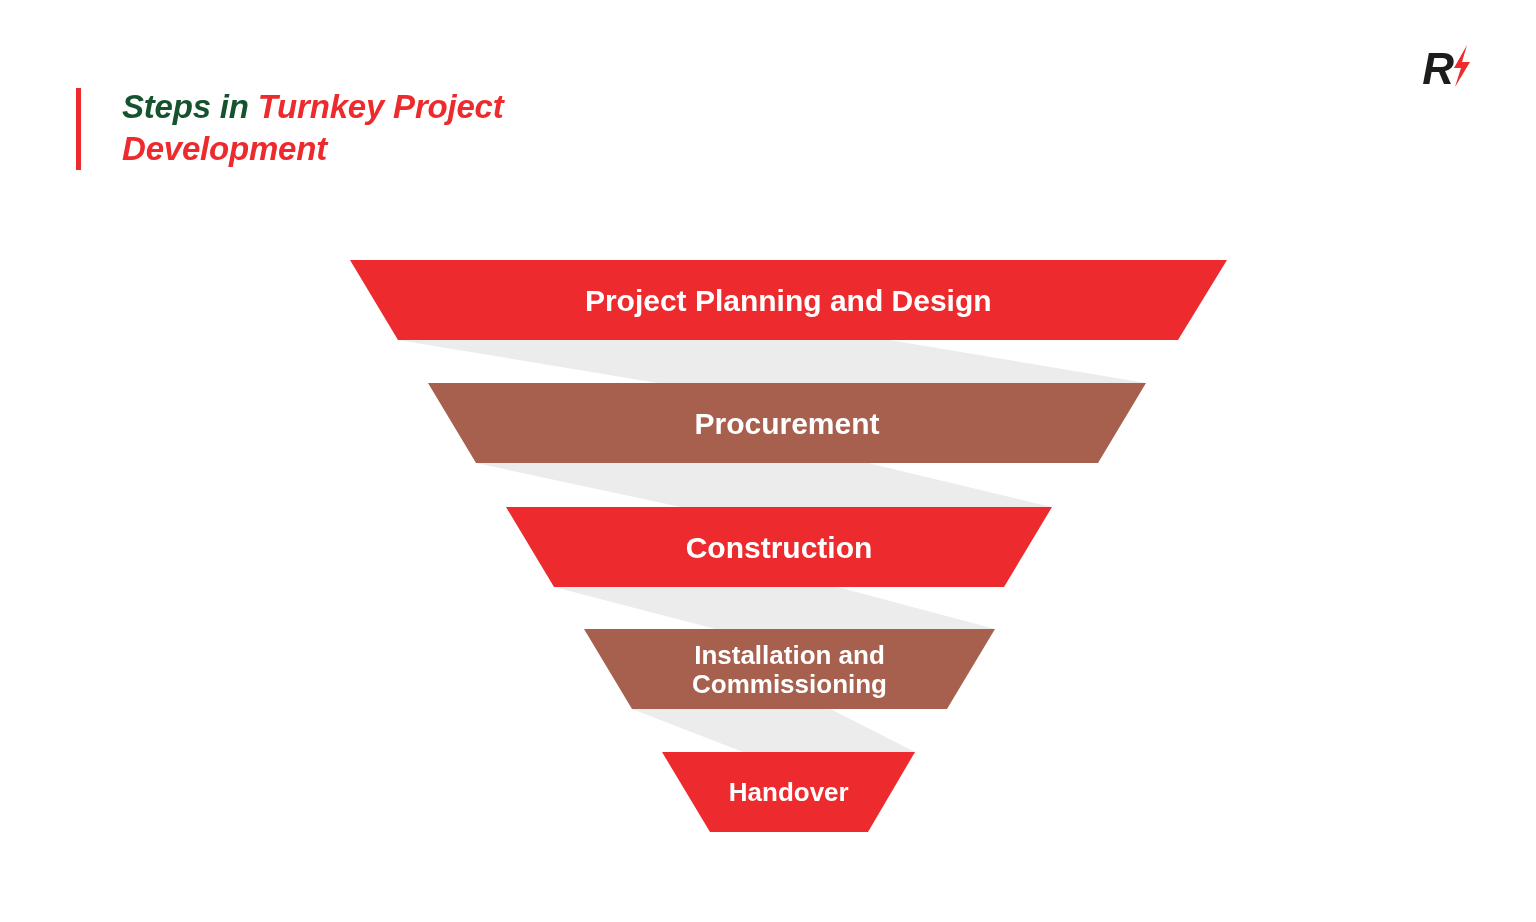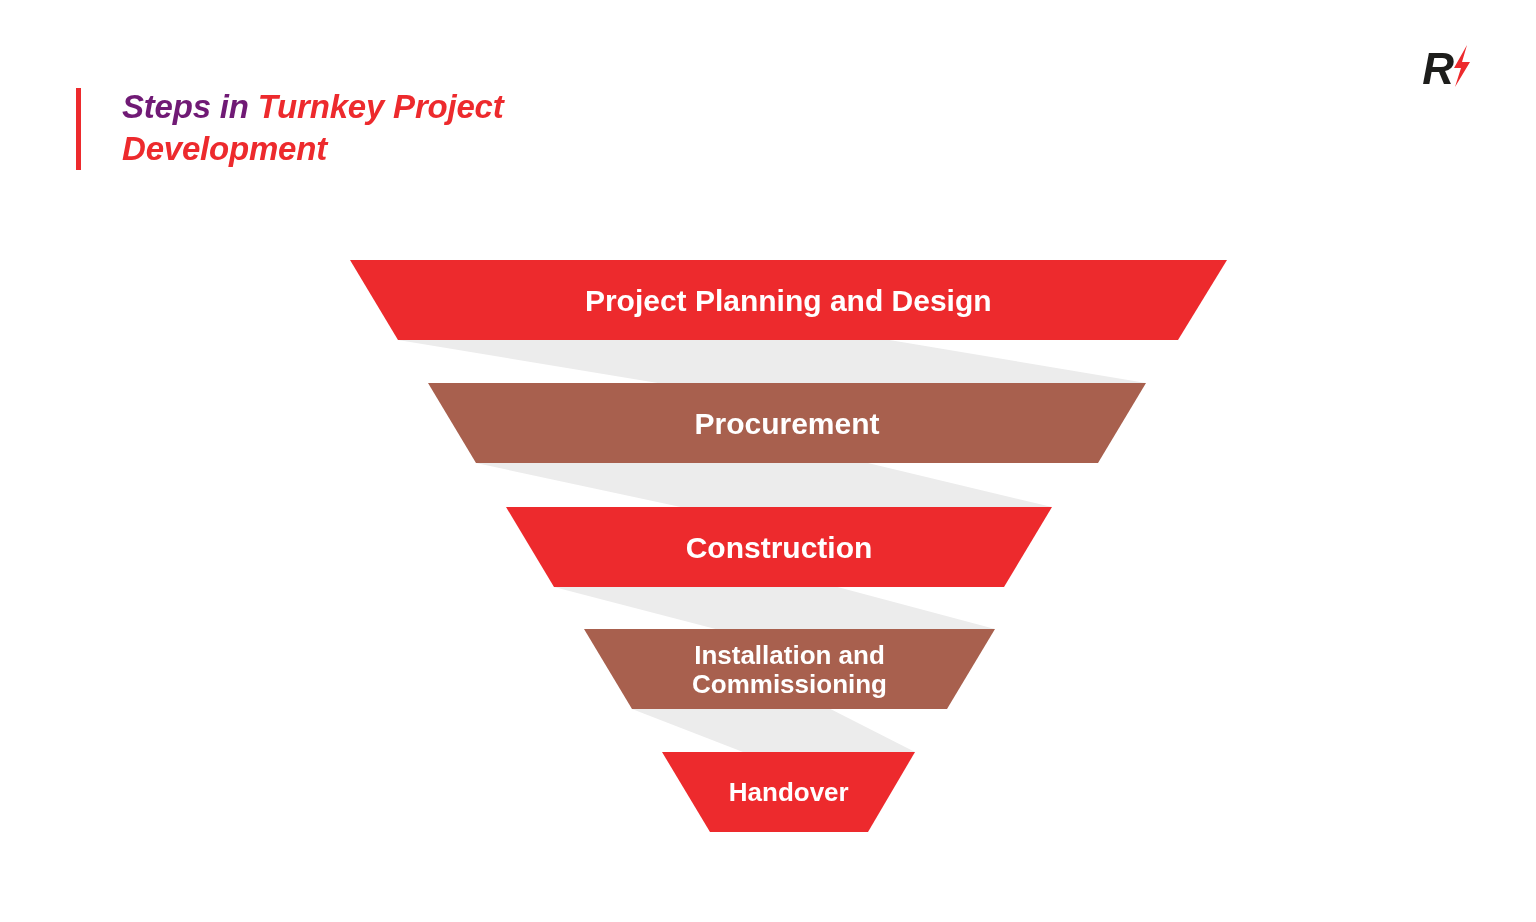--- a/index.html
+++ b/index.html
@@ -43,21 +43,21 @@
   .title-text {
     margin-left: 41px;
     font-size: 33px;
     font-weight: bold;
     font-style: italic;
     line-height: 1.28;
     letter-spacing: -0.2px;
     white-space: pre-wrap;
     max-width: 470px;
   }
-  .title-lead { color: #701a75; }
+  .title-lead { color: #14532d; }
   .title-highlight { color: #ED2A2D; }
 
   
   .logo {
     position: absolute;
     right: 66px;
     top: 44px;
     display: flex;
     align-items: center;
     font-size: 44px;

